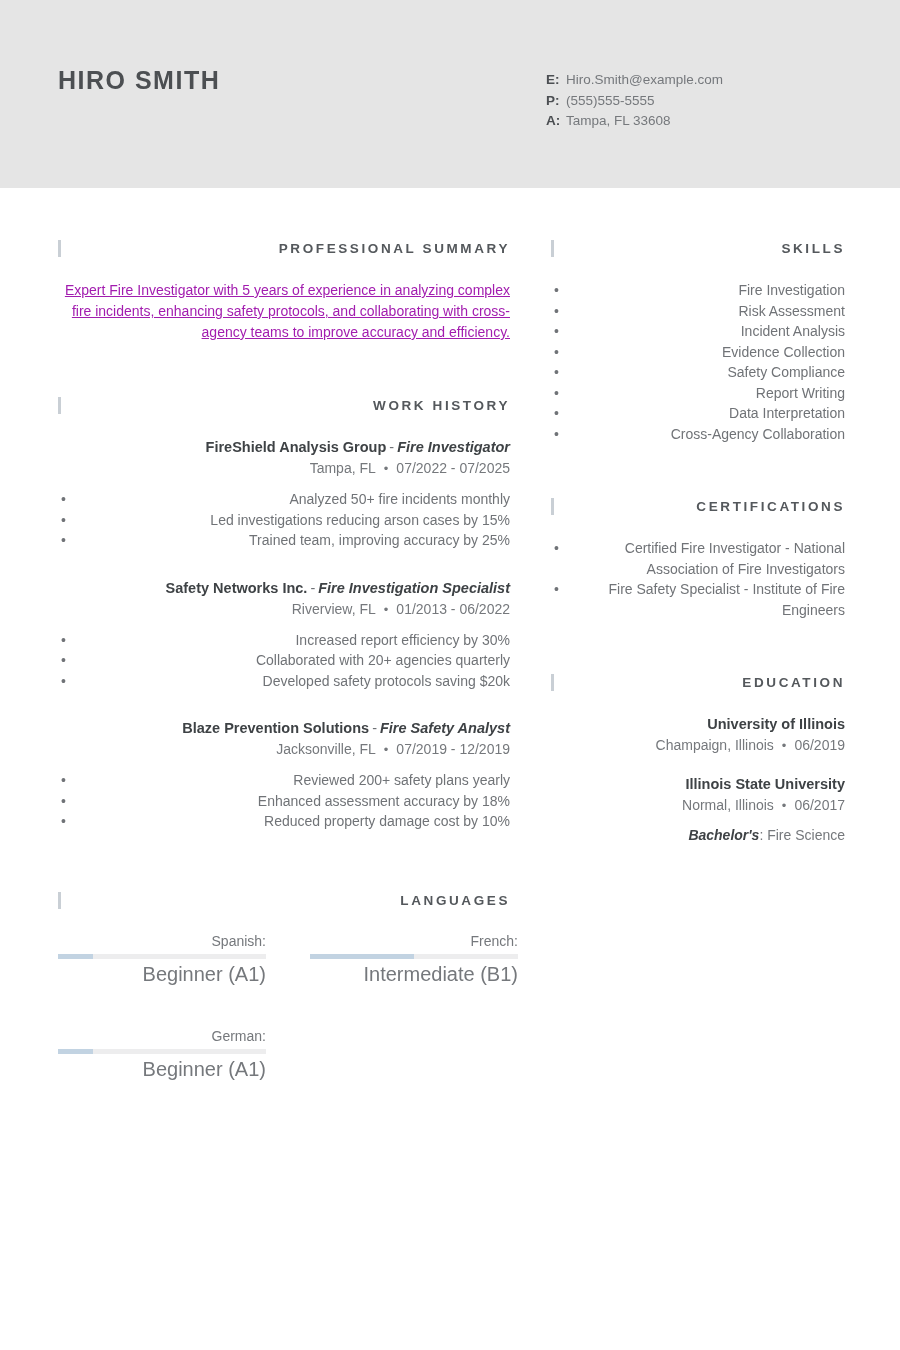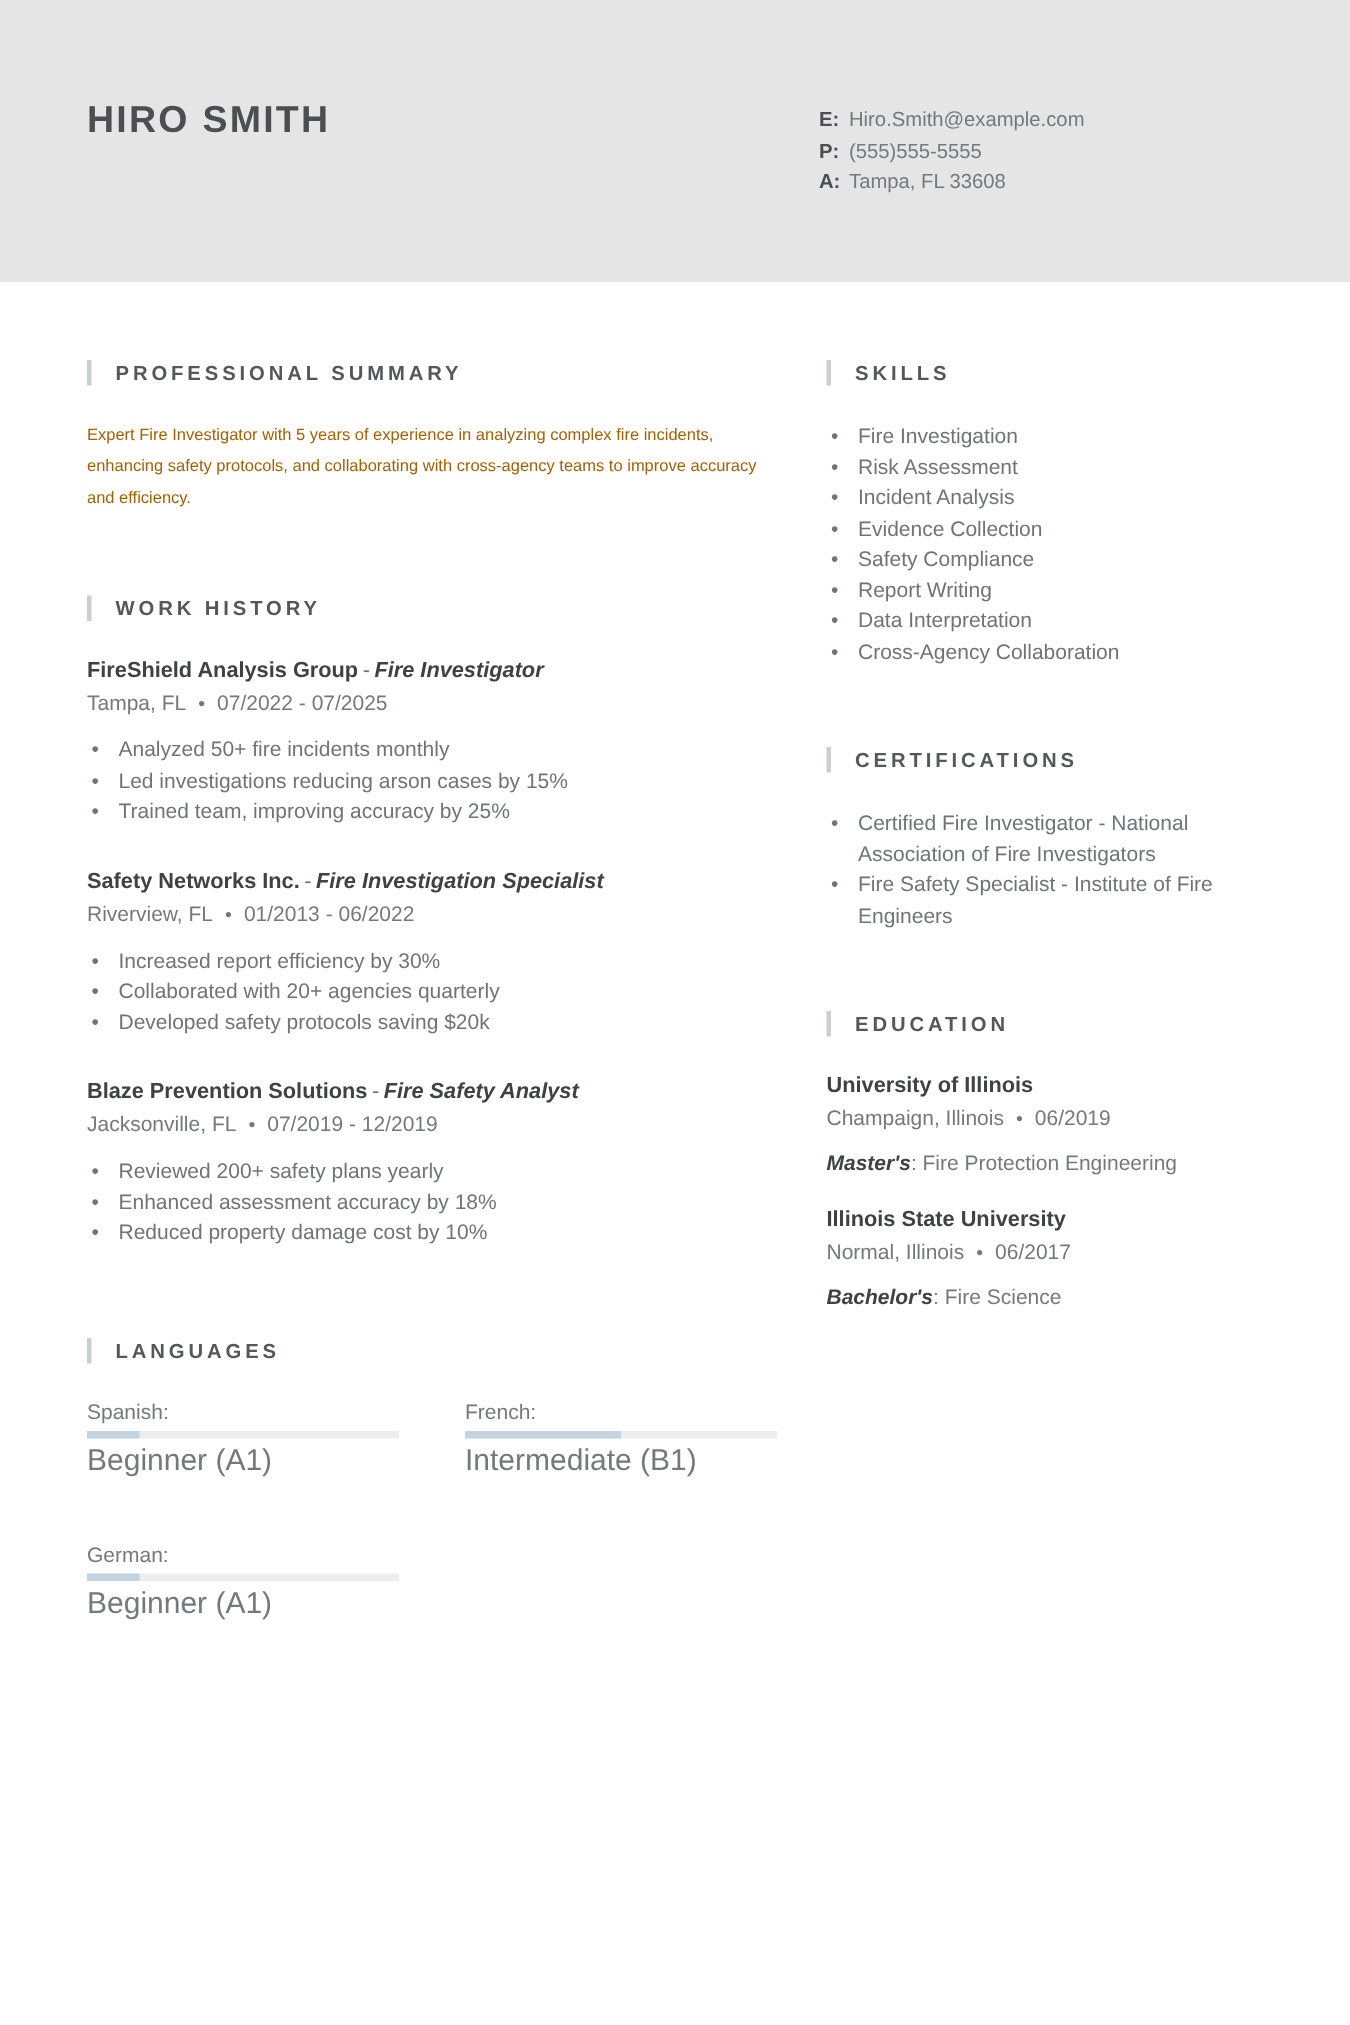--- a/index.html
+++ b/index.html
@@ -36,36 +36,37 @@
   .contact-value { color: #75787c; }
 
   
   .columns {
     display: flex;
     padding: 52px 55px 0 58px;
   }
   .col-left { width: 452px; flex: 0 0 452px; margin-right: 41px; }
   .col-right { width: 294px; flex: 0 0 294px; }
 
-  section { margin-bottom: 54px; }
+  section { margin-bottom: 54px; text-align: right; }
   section.sec-work { margin-bottom: 60px; }
 
   .sec-h {
     font-size: 13.5px; font-weight: bold;
     letter-spacing: 2.6px;
     color: #54585c;
     border-left: 3px solid #c9cfd5;
     padding-left: 16px;
     line-height: 17px;
     margin-bottom: 23px;
   }
 
   .summary-text {
-    font-size: 11px; line-height: 21px;
-    color: #a16207;
+    font-size: 14px; line-height: 21px;
+    color: #a21caf;
+    text-decoration: underline;
   }
 
   
   .job { margin-bottom: 27px; }
   .job:last-child { margin-bottom: 0; }
   .job-title-line { font-size: 14.5px; font-weight: bold; color: #3e4245; line-height: 20px; }
   .title-sep { font-weight: normal; color: #6f7276; margin: 0 3px; }
   .job-role { font-style: italic; }
   .meta-line { font-size: 14px; color: #75787c; line-height: 21px; margin-top: 1px; }
   .meta-dot { margin: 0 8px; font-size: 13px; }
@@ -239,23 +240,20 @@
       </section>
 
       <section>
         <h2 class="sec-h">EDUCATION</h2>
 
         <div class="school">
           <div class="school-name">University of Illinois</div>
           <div class="meta-line">
             <span>Champaign, Illinois</span><span class="meta-dot">•</span><span>06/2019</span>
           </div>
-          <div class="degree-line">
-            <span class="degree-label">Master's</span><span>: Fire Protection Engineering</span>
-          </div>
         </div>
 
         <div class="school">
           <div class="school-name">Illinois State University</div>
           <div class="meta-line">
             <span>Normal, Illinois</span><span class="meta-dot">•</span><span>06/2017</span>
           </div>
           <div class="degree-line">
             <span class="degree-label">Bachelor's</span><span>: Fire Science</span>
           </div>

